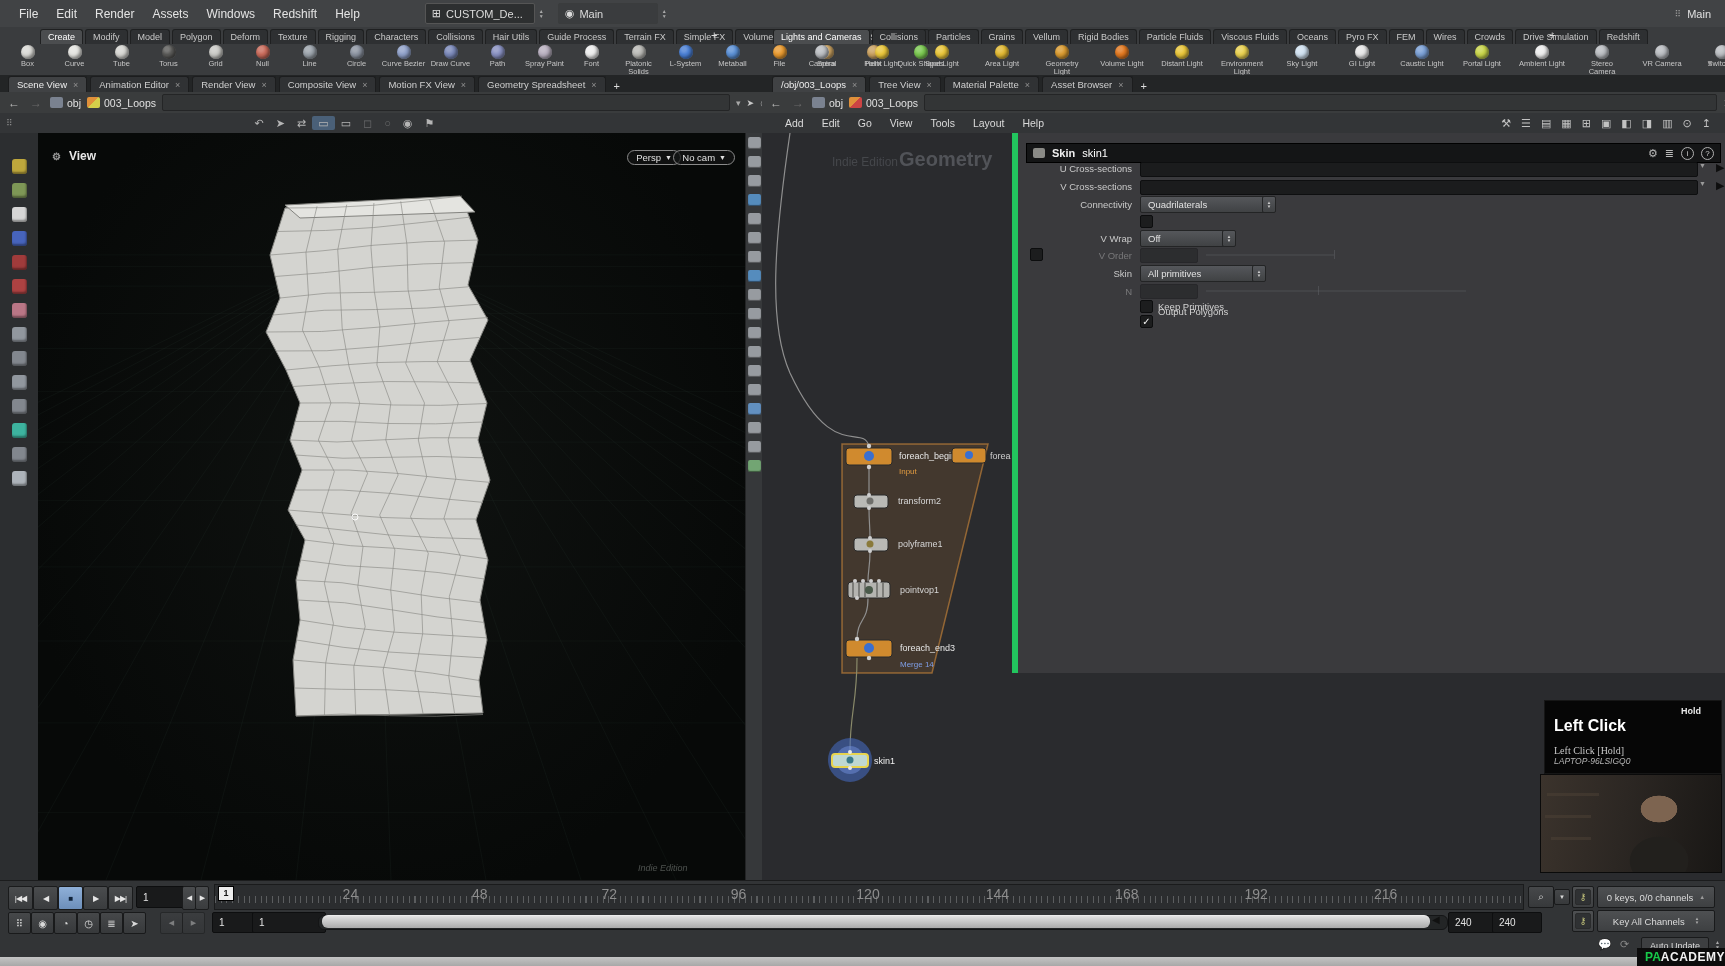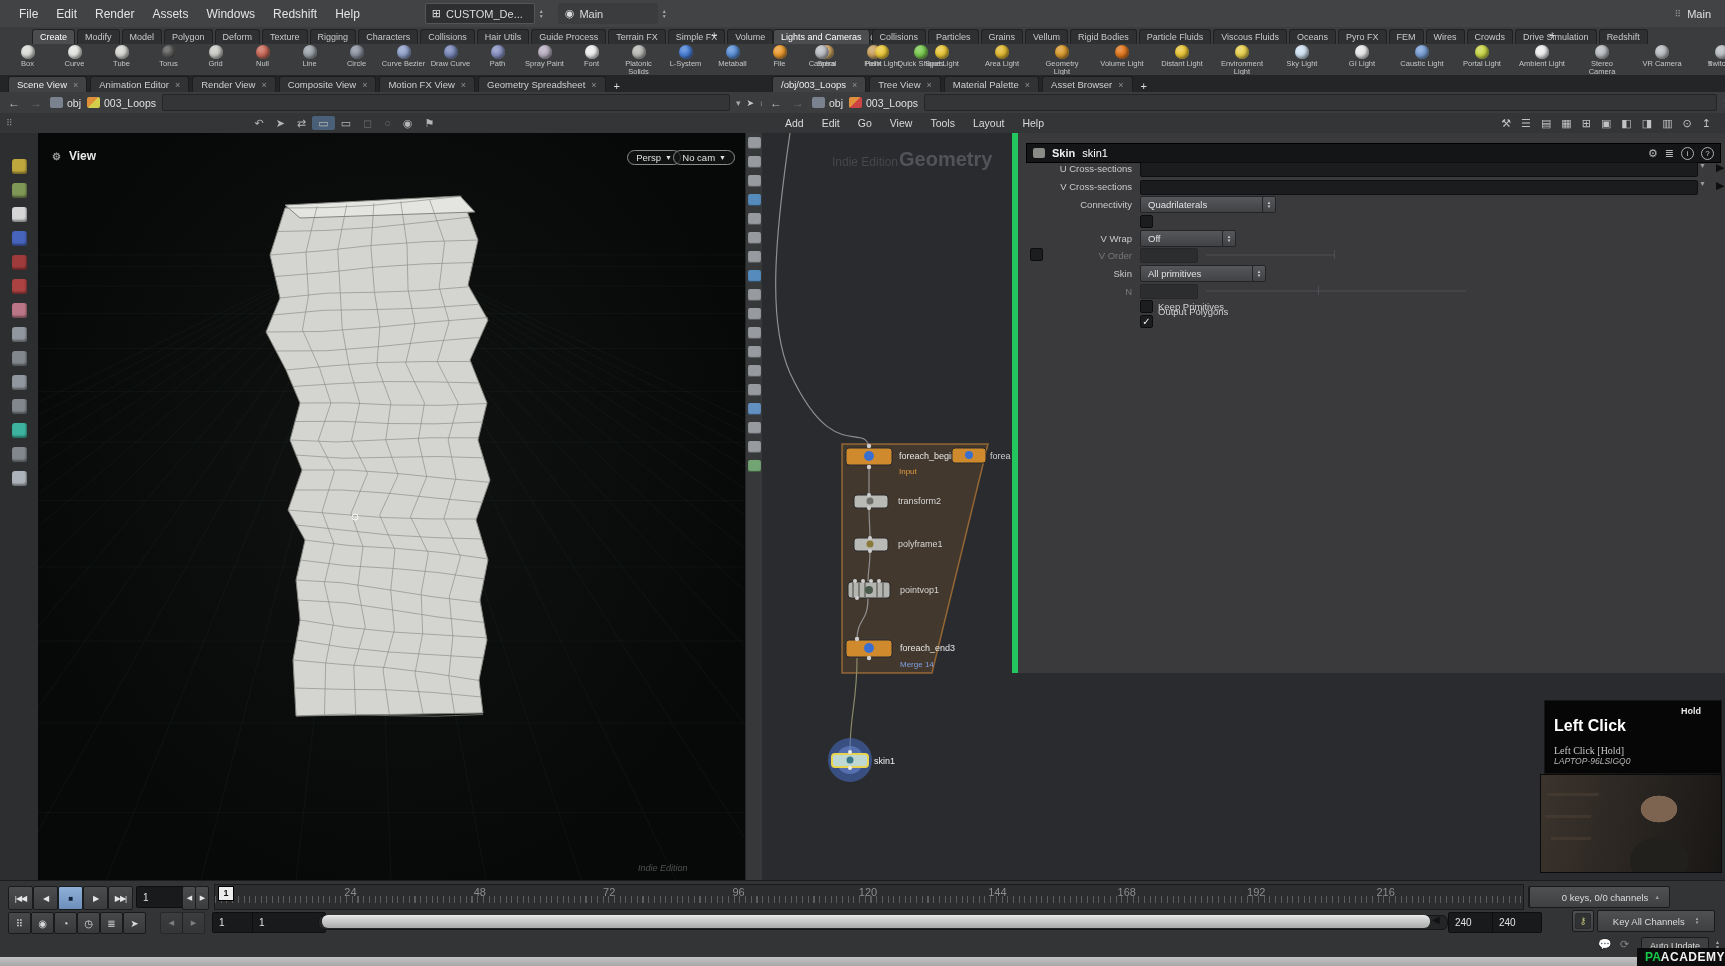--- a/index.html
+++ b/index.html
@@ -75,21 +75,21 @@
   .circ-ic{display:inline-block;width:11px;height:11px;border:1px solid #b0b0b0;border-radius:50%;color:#cfcfcf;font-size:8px;line-height:11px;text-align:center;}
   .ramp-exp{position:absolute;color:#0e0e0e;font-size:11px;}
   
   #playbar{left:0;top:880px;width:1725px;height:77px;background:#323436;border-top:1px solid #1b1c1d;}
   .pbtn{position:absolute;width:23px;height:22px;background:linear-gradient(#4a4c4e,#3a3c3e);border:1px solid #1a1b1c;border-radius:2px;color:#e6e6e6;font-size:8px;display:flex;align-items:center;justify-content:center;letter-spacing:-1px;}
   .pbtn.lit{background:linear-gradient(#8fb0d8,#6d8fba);color:#10233a;}
   .tfield{position:absolute;background:#191a1b;border:1px solid #0d0e0f;border-radius:2px;color:#e2e2e2;font-size:10px;display:flex;align-items:center;padding:0 6px;}
   #ruler{position:absolute;background:#2b2d2f;border:1px solid #1a1b1c;}
   #ruler .ticks{position:absolute;left:0;right:0;top:11px;height:7px;
      background:repeating-linear-gradient(90deg,#5b5d5f 0 1px,transparent 1px 5.7px);}
-  .tickn{position:absolute;top:1px;font-size:11px;color:#8e8e8e;transform:translateX(-50%);}
+  .tickn{position:absolute;top:1px;font-size:14px;color:#8e8e8e;transform:translateX(-50%);}
   #marker{position:absolute;width:14px;height:13px;background:#ececec;border:1px solid #000;color:#111;font-size:9px;font-weight:bold;text-align:center;line-height:13px;}
   .mbtn{position:absolute;width:21px;height:20px;background:linear-gradient(#46484a,#37393b);border:1px solid #191a1b;border-radius:2px;color:#d9d9d9;font-size:10px;display:flex;align-items:center;justify-content:center;}
   #rangebar{position:absolute;height:13px;border-radius:6px;background:linear-gradient(#e6e6e6,#aaa);box-shadow:inset 0 1px 1px #fff5;}
   .rangetrack{position:absolute;height:13px;background:#232526;border-radius:6px;border:1px solid #141516;}
   .kbtn{position:absolute;background:linear-gradient(#4e5052,#3e4042);border:1px solid #191a1b;border-radius:2px;color:#dcdcdc;font-size:9.5px;display:flex;align-items:center;justify-content:center;gap:6px;}
   .keyic{display:inline-block;width:14px;height:14px;border:1px solid #2a2b2c;border-radius:2px;background:#2f3133;color:#cfcf80;font-size:9px;line-height:14px;text-align:center;}
   
   #statusbar{left:0;top:957px;width:1725px;height:9px;background:linear-gradient(#c4c4c4,#a8a8a8);}
   
   #lclick{left:1544px;top:700px;width:176px;height:72px;background:rgba(3,3,3,.93);border:1px solid #161616;}
@@ -141,21 +141,21 @@
     <div class="spinbtn">
         <span>▲</span>
         <span>▼</span>
       </div>
     <div style="flex:1"></div>
     <span style="font-size:9px;color:#9a9a9a;">⠿</span>
     <span style="font-size:11px;color:#e0e0e0;margin:0 14px 0 6px;">Main</span>
   </div>
 
   <div id="shelf" class="abs">
-    <div class="shelf-tabs" style="left:32px;">
+    <div class="shelf-tabs" style="left:40px;">
 
     <div class="shelf-tab active">Create</div>
         <div class="shelf-tab">Modify</div>
         <div class="shelf-tab">Model</div>
         <div class="shelf-tab">Polygon</div>
         <div class="shelf-tab">Deform</div>
         <div class="shelf-tab">Texture</div>
         <div class="shelf-tab">Rigging</div>
         <div class="shelf-tab">Characters</div>
         <div class="shelf-tab">Collisions</div>
@@ -781,21 +781,21 @@
     <div class="tfield" style="left:252px;top:31px;width:60px;height:19px;">1</div>
     <div class="rangetrack" style="left:318px;top:34px;width:1128px;"></div>
     <div id="rangebar" style="left:322px;top:34px;width:1108px;"></div>
     <div class="abs" style="left:1432px;top:33px;color:#111;font-size:10px;">◀</div>
     <div class="tfield" style="left:1448px;top:31px;width:36px;height:19px;">240</div>
     <div class="tfield" style="left:1492px;top:31px;width:36px;height:19px;">240</div>
 
     <div class="kbtn" style="left:1572px;top:5px;width:20px;height:20px;">
         <span class="keyic">⚷</span>
       </div>
-    <div class="kbtn" style="left:1529px;top:5px;width:116px;height:20px;padding-left:23px;">
+    <div class="kbtn" style="left:1597px;top:5px;width:116px;height:20px;">
         <span>0 keys, 0/0 channels</span>
         <span style="font-size:6px;color:#9a9a9a;">▲</span>
       </div>
     <div class="kbtn" style="left:1572px;top:29px;width:20px;height:20px;">
         <span class="keyic">⚷</span>
       </div>
     <div class="kbtn" style="left:1597px;top:29px;width:116px;height:20px;">
         <span>Key All Channels</span>
         <span class="spinbtn" style="font-size:4.5px;line-height:4.5px;">
           <span>▲</span>

